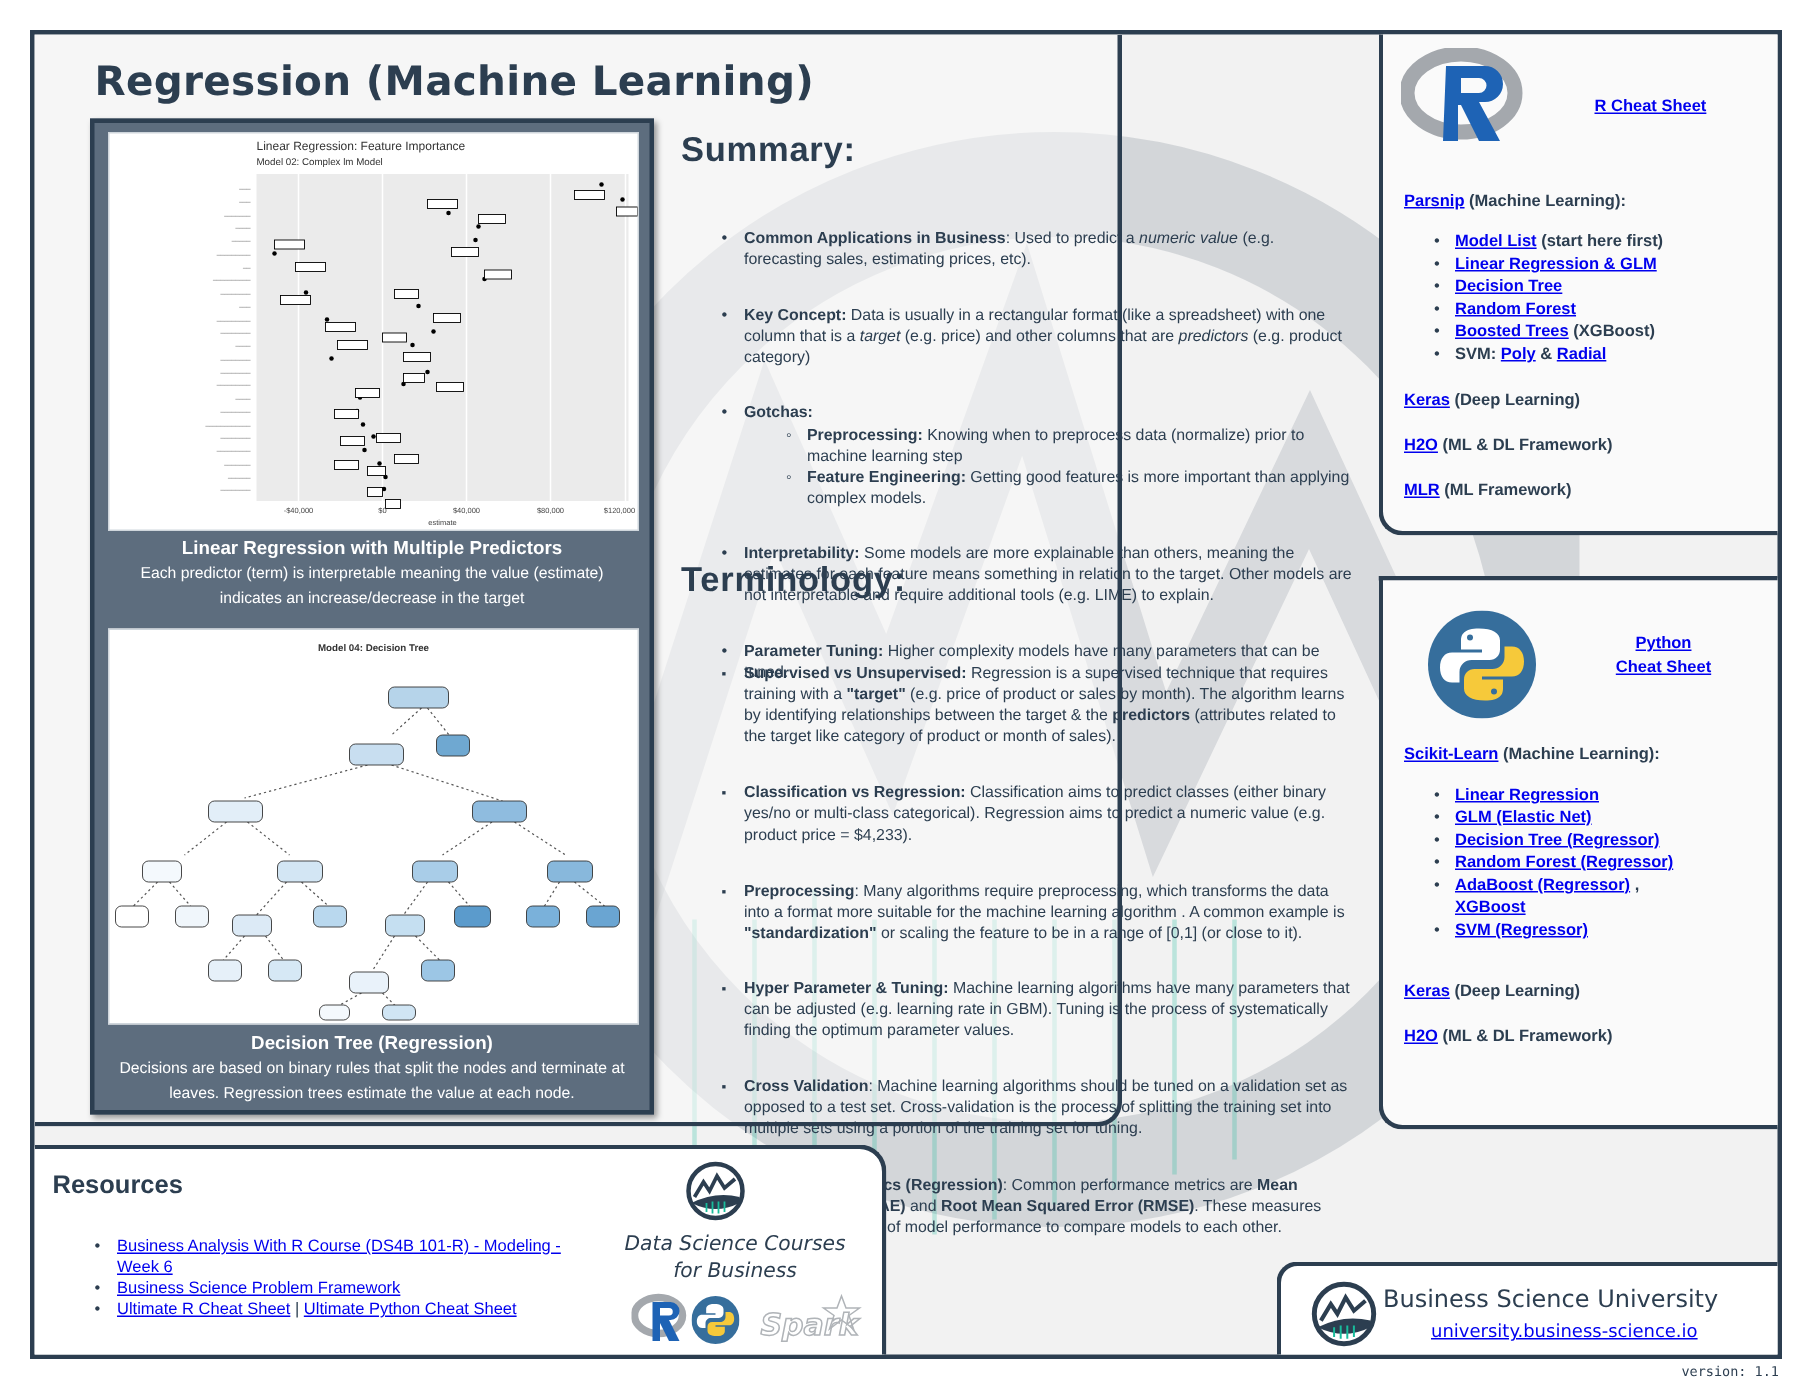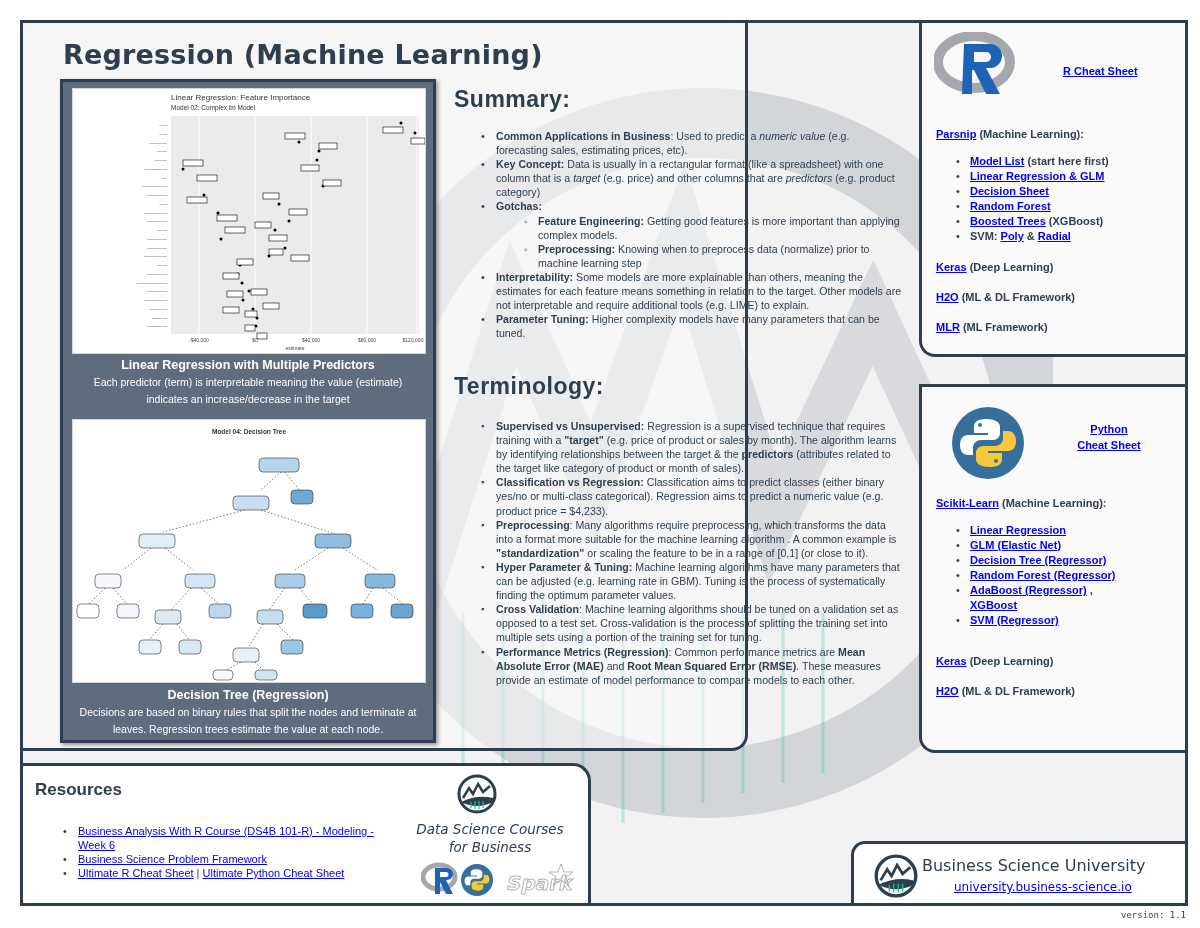--- a/index.html
+++ b/index.html
@@ -36,21 +36,21 @@
     position: absolute; background: #ffffff; border: 1px solid #cfd6dc;
   }
   .fig1 { left: 9px; top: 6px; width: 354px; height: 266px; }
   .fig2 { left: 9px; top: 337px; width: 354px; height: 264px; }
   .fig-caption-title { position: absolute; left: 0; width: 100%; text-align: center; color: #ffffff; font-weight: bold; font-size: 12.5px; }
   .fig-caption-text { position: absolute; left: 10px; width: 350px; text-align: center; color: #ffffff; font-size: 10.5px; line-height: 17px; }
 
   
   .section-h { position: absolute; left: 431px; font-size: 23px; font-weight: bold; color: #2c3e50; letter-spacing: 0.5px; }
   .bullets { position: absolute; left: 455px; width: 425px; font-size: 10.6px; line-height: 14.1px; color: #2c3e50; list-style: none; }
-  .bullets > li { position: relative; padding-left: 18px; margin-bottom: 0px; }
+  .bullets > li { position: relative; padding-left: 18px; margin-bottom: 0px; margin-top: 23px; }
   .bullets > li::before { content: "\25AA"; position: absolute; left: 3px; top: 0; font-size: 9px; }
   .bullets.summary > li::before { content: "\2022"; font-size: 11px; }
   .sub-bullets { list-style: none; margin-left: 26px; }
   .sub-bullets li { position: relative; padding-left: 16px; }
   .sub-bullets li::before { content: "\25E6"; position: absolute; left: 2px; top: 0; }
   b { font-weight: bold; }
   i { font-style: italic; }
 
   
   .right-panel {
@@ -283,22 +283,22 @@
     <ul class="bullets summary" style="top:106px;">
       <li>
         <b>Common Applications in Business</b><span>: </span><span>Used to predict a </span><i>numeric value</i><span> (e.g. forecasting sales, estimating prices, etc).</span>
       </li>
       <li>
         <b>Key Concept:</b><span> Data is usually in a rectangular format (like a spreadsheet) with one column that is a </span><i>target</i><span> (e.g. price) and other columns that are </span><i>predictors</i><span> (e.g. product category)</span>
       </li>
       <li>
         <b>Gotchas:</b>
         <ul class="sub-bullets">
+          <li><b>Preprocessing:</b><span> Knowing when to preprocess data (normalize) prior to machine learning step</span></li>
           <li><b>Feature Engineering:</b><span> Getting good features is more important than applying complex models.</span></li>
-          <li><b>Preprocessing:</b><span> Knowing when to preprocess data (normalize) prior to machine learning step</span></li>
         </ul>
       </li>
       <li><b>Interpretability:</b><span> Some models are more explainable than others, meaning the estimates for each feature means something in relation to the target. Other models are not interpretable and require additional tools (e.g. LIME) to explain.</span></li>
       <li><b>Parameter Tuning:</b><span> Higher complexity models have many parameters that can be tuned.</span></li>
     </ul>
 
     <h2 class="section-h" style="top:350px;">Terminology:</h2>
     <ul class="bullets" style="top:396px;">
       <li><b>Supervised vs Unsupervised:</b><span> Regression is a supervised technique that requires training with a </span><b>"target"</b><span> (e.g. price of product or sales by month). The algorithm learns by identifying relationships between the target &amp; the </span><b>predictors</b><span> (attributes related to the target like category of product or month of sales).</span></li>
       <li><b>Classification vs Regression:</b><span> Classification aims to predict classes (either binary yes/no or multi-class categorical). Regression aims to predict a numeric value (e.g. product price = $4,233).</span></li>
@@ -315,21 +315,21 @@
       <path d="M30 12 h26 a12 12 0 0 1 0 24 h-4 l14 26 h-14 l-12 -24 h-2 v24 h-10 z M40 20 v10 h12 a5 5 0 0 0 0 -10 z" fill="#1e63b5"></path>
     </svg>
     <a class="rp-link" style="position:absolute; left:141px; top:45px;">R Cheat Sheet</a>
 
     <div class="rp-text" style="position:absolute; left:14px; top:108px;">
       <a class="rp-link">Parsnip</a><span> (Machine Learning):</span>
     </div>
     <ul class="rp-list" style="position:absolute; left:0; top:134px;">
       <li><a>Model List</a><span class="rp-text"> (start here first)</span></li>
       <li><a>Linear Regression &amp; GLM</a></li>
-      <li><a>Decision Sheet</a></li>
+      <li><a>Decision Tree</a></li>
       <li><a>Random Forest</a></li>
       <li><a>Boosted Trees</a><span class="rp-text"> (XGBoost)</span></li>
       <li><span class="rp-text">SVM: </span><a>Poly</a><span class="rp-text"> &amp; </span><a>Radial</a></li>
     </ul>
     <div class="rp-text" style="position:absolute; left:14px; top:241px;"><a class="rp-link">Keras</a><span> (Deep Learning)</span></div>
     <div class="rp-text" style="position:absolute; left:14px; top:271px;"><a class="rp-link">H2O</a><span> (ML &amp; DL Framework)</span></div>
     <div class="rp-text" style="position:absolute; left:14px; top:301px;"><a class="rp-link">MLR</a><span> (ML Framework)</span></div>
   </div>
 
   <div class="right-panel rp2">

